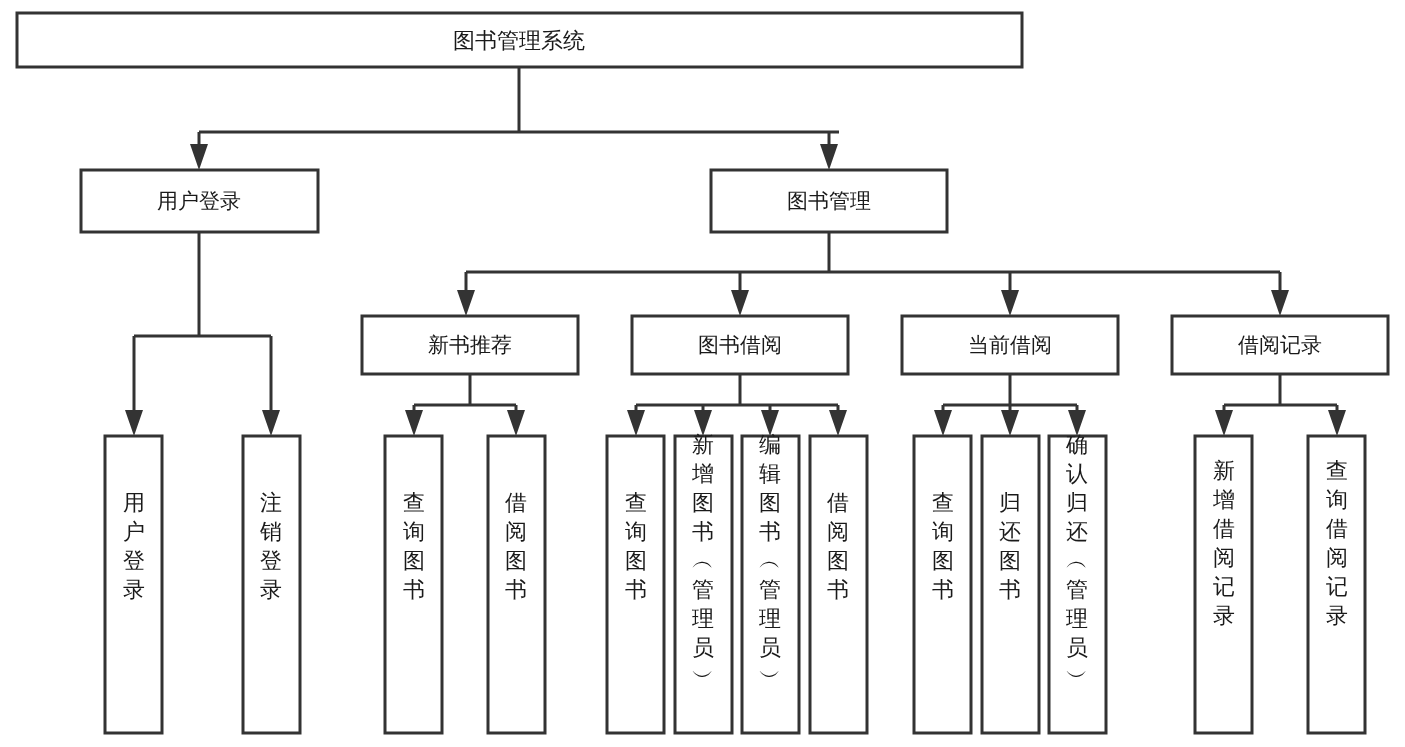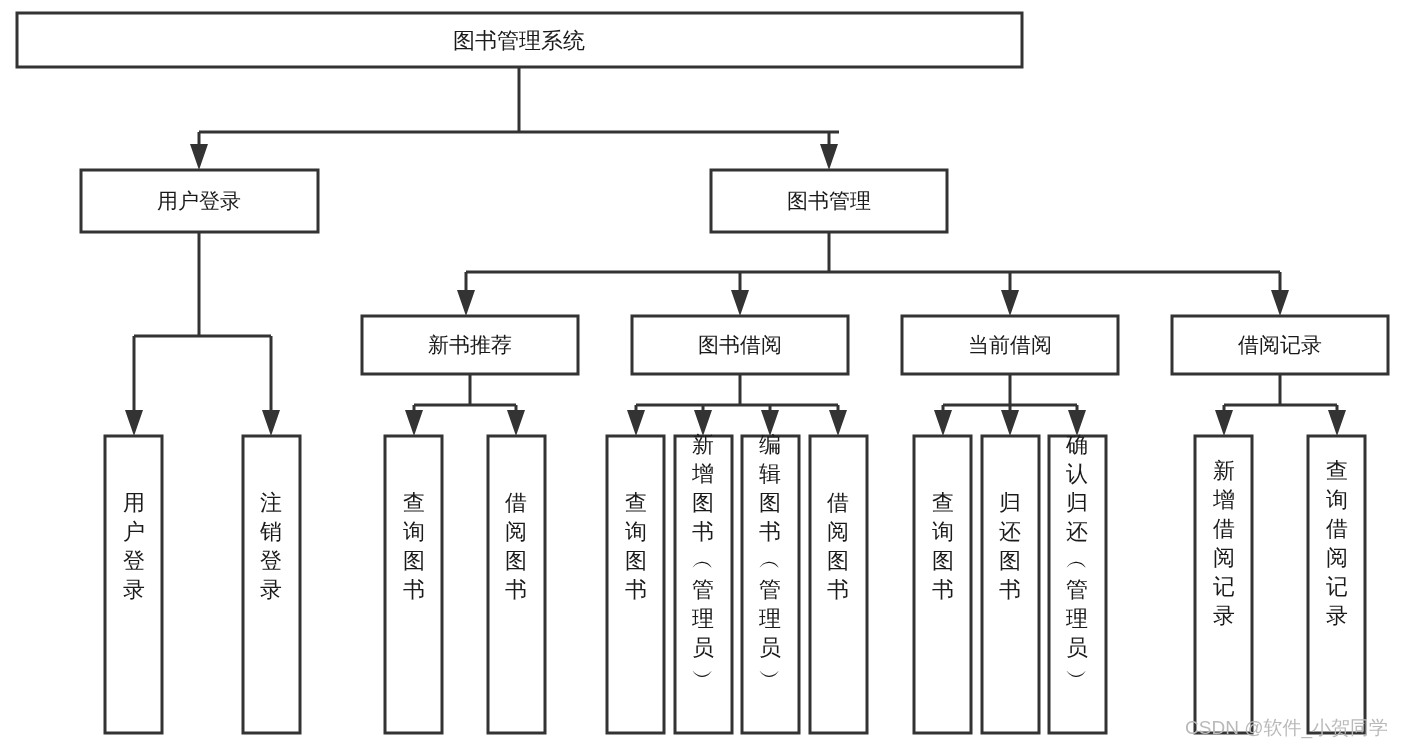--- a/index.html
+++ b/index.html
@@ -243,14 +243,13 @@
       <text class="leaf-label vtext" x="1224" y="478"><tspan x="1224" dy="0">新</tspan><tspan x="1224" dy="29">增</tspan><tspan x="1224" dy="29">借</tspan><tspan x="1224" dy="29">阅</tspan><tspan x="1224" dy="29">记</tspan><tspan x="1224" dy="29">录</tspan></text>
     </g>
 
     <g>
       <rect class="node-rect" x="1308" y="436" width="57" height="297"></rect>
       <text class="leaf-label vtext" x="1337" y="478"><tspan x="1337" dy="0">查</tspan><tspan x="1337" dy="29">询</tspan><tspan x="1337" dy="29">借</tspan><tspan x="1337" dy="29">阅</tspan><tspan x="1337" dy="29">记</tspan><tspan x="1337" dy="29">录</tspan></text>
     </g>
 
   </svg>
 
-  <div class="watermark">CSDN @软件_小贺同学</div>
 </div>
 
 </body></html>

